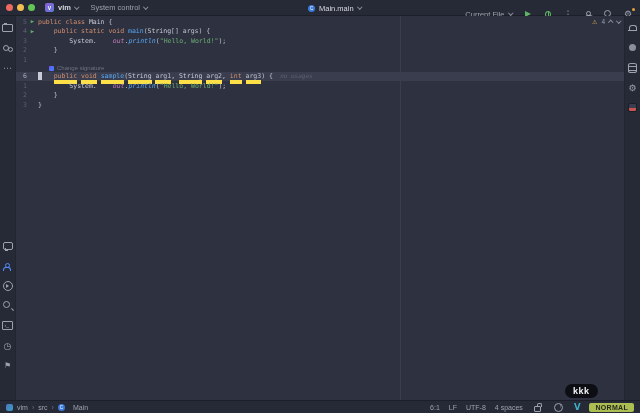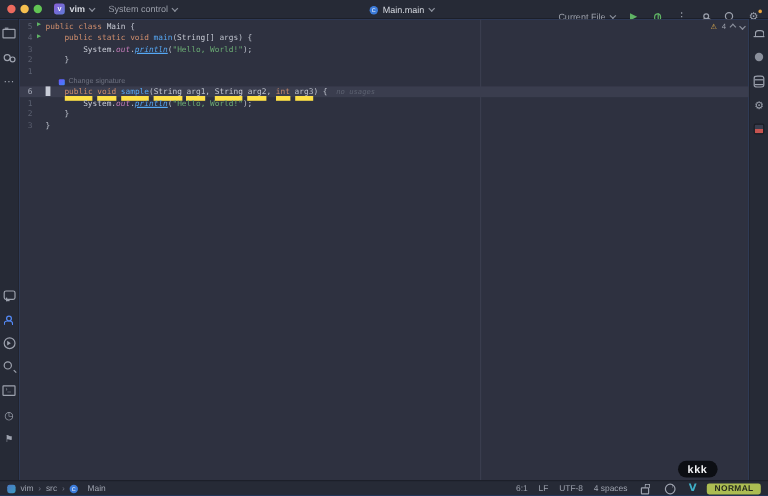--- a/index.html
+++ b/index.html
@@ -91,22 +91,22 @@
   .code-row { display:flex; align-items:center; height:9.5px; width:608px; }
   .code-row.current { background:#3A3D4E; }
   .ln { width:11px; text-align:right; color:#5B6070; font-size:6.5px; flex:none; }
   .ln.cur { color:#A9AEBC; }
   .gico { width:11px; flex:none; display:flex; align-items:center; justify-content:center; }
   .run-arrow { color:#5FB365; font-size:5.5px; line-height:1; }
   .code-text { white-space:pre; color:#BCC0CB; }
   .tok.kw { color:#CF8E6D; }
   .tok.cls { color:#C9CCD6; }
   .tok.mth { color:#56A8F5; }
-  .tok.call { color:#56A8F5; font-style:italic;text-decoration:underline; }
-  .tok.fld { color:#C77DBB; font-style:italic; }
+  .tok.call { color:#56A8F5; font-style:italic; }
+  .tok.fld { color:#C77DBB; font-style:italic;margin-left:16px; }
   .tok.str { color:#6AAB73; }
   .tok.pl { color:#BCC0CB; }
   .tok.u { border-bottom:4px solid #fde047; }
   .tok.hint { color:#5C6170; font-style:italic; font-size:6px; }
   .tok.cursor { background:#C8CCD7; color:#C8CCD7; }
   .inlay-row { display:flex; align-items:center; height:7px; padding-left:33px; }
   .inlay-icon { width:5px; height:5px; border-radius:1px; background:linear-gradient(135deg,#6B57FF,#3E86F7); margin-right:3px; }
   .inlay-text { font-size:6px; color:#6E7280; font-family:"Liberation Sans", sans-serif; }
   .analysis { position:absolute; top:2px; right:4px; display:flex; align-items:center; gap:4px;
               font-size:6.5px; color:#9CA0AB; }

